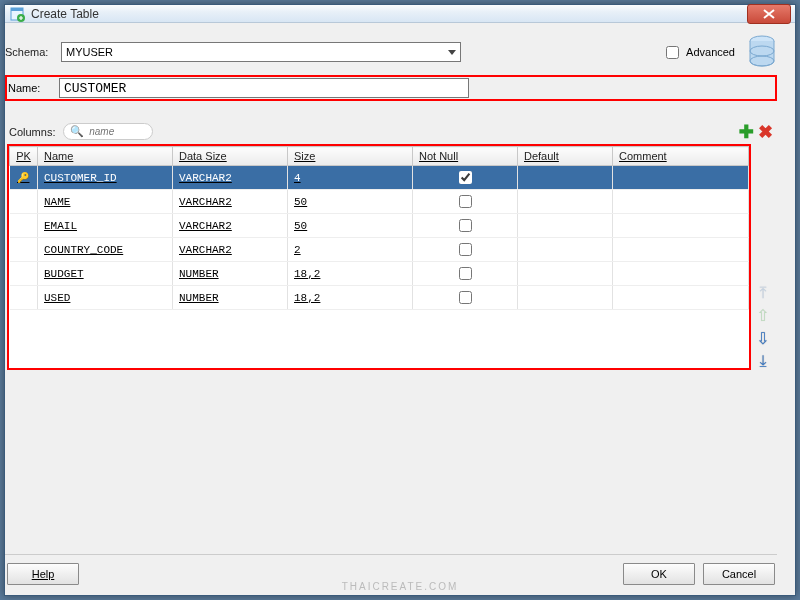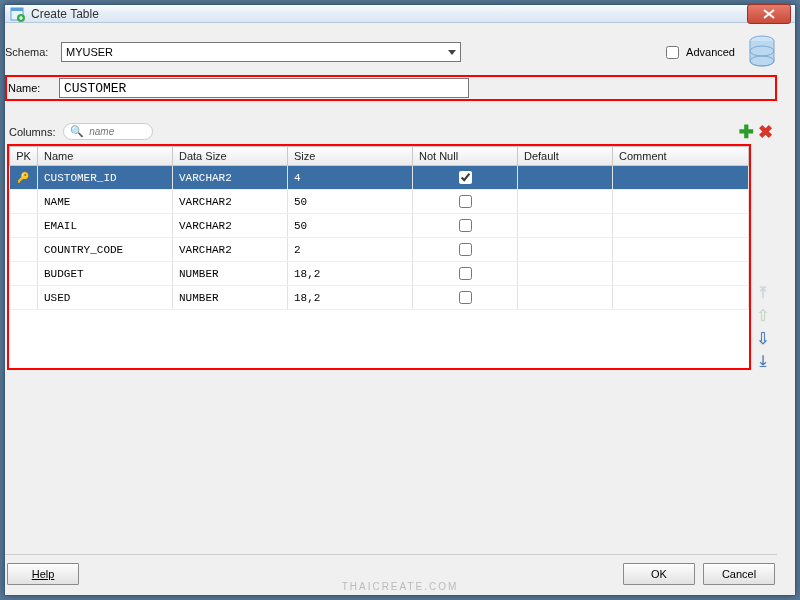--- a/index.html
+++ b/index.html
@@ -26,21 +26,21 @@
   .tab-body { flex: 1; border: none; padding: 10px 2px; display: flex; flex-direction: column; }
   .cols-row { display: flex; align-items: center; margin-bottom: 4px; padding: 0 2px; }
   .cols-row .label { font-weight: normal; color: #222; margin-right: 8px; }
   .search-box { display: flex; align-items: center; border: 1px solid #ccc; background: #fff; border-radius: 10px; padding: 1px 6px; width: 90px; }
   .search-box input { border: none; outline: none; width: 60px; font-style: italic; color: #aaa; font-size: 10px; }
   .mag { color: #999; margin-right: 3px; font-size: 11px; }
   .toolbar-icons { margin-left: auto; display: flex; gap: 4px; }
   .plus-icon { color: #2a9d2a; font-weight: bold; font-size: 18px; cursor: pointer; line-height: 14px; }
   .x-icon { color: #d9362a; font-weight: bold; font-size: 18px; cursor: pointer; line-height: 14px; }
   .grid-area { display: flex; }
-  .grid { flex: 1; border: 2px solid red; background: #fff; }
+  .grid { flex: 1; border: 2px solid red; background: #fff; text-decoration: underline; }
   .grid table { width: 100%; border-collapse: collapse; }
   .grid th { background: linear-gradient(#fdfdfd, #ebebeb); border: 1px solid #c8c8c8; text-align: left; padding: 3px 6px; font-weight: normal; color: #222; font-size: 11px; }
   .grid td { border-right: 1px solid #e2e2e2; border-bottom: 1px solid #eee; padding: 2px 6px; height: 17px; font-family: 'Courier New'; font-size: 11px; }
   .grid tr.sel td { background: #3a6ea5; color: #fff; }
   .grid tr.sel input[type=checkbox] { accent-color: #fff; }
   .grid .pk-col { width: 28px; text-align: center; }
   .grid .chk { text-align: center; }
   .grid-empty { height: 30px; }
   .key-icon { color: #d4a020; font-size: 10px; }
   .side-nav { width: 24px; display: flex; flex-direction: column; align-items: center; gap: 4px; margin-top: 140px; }

